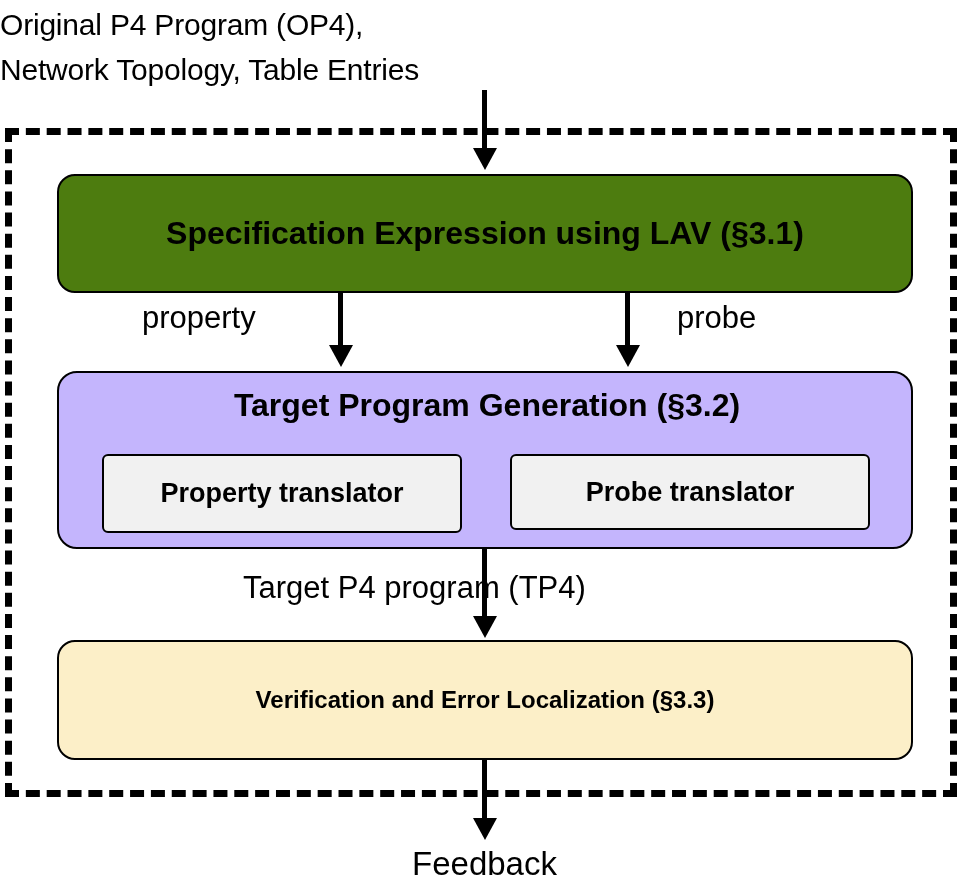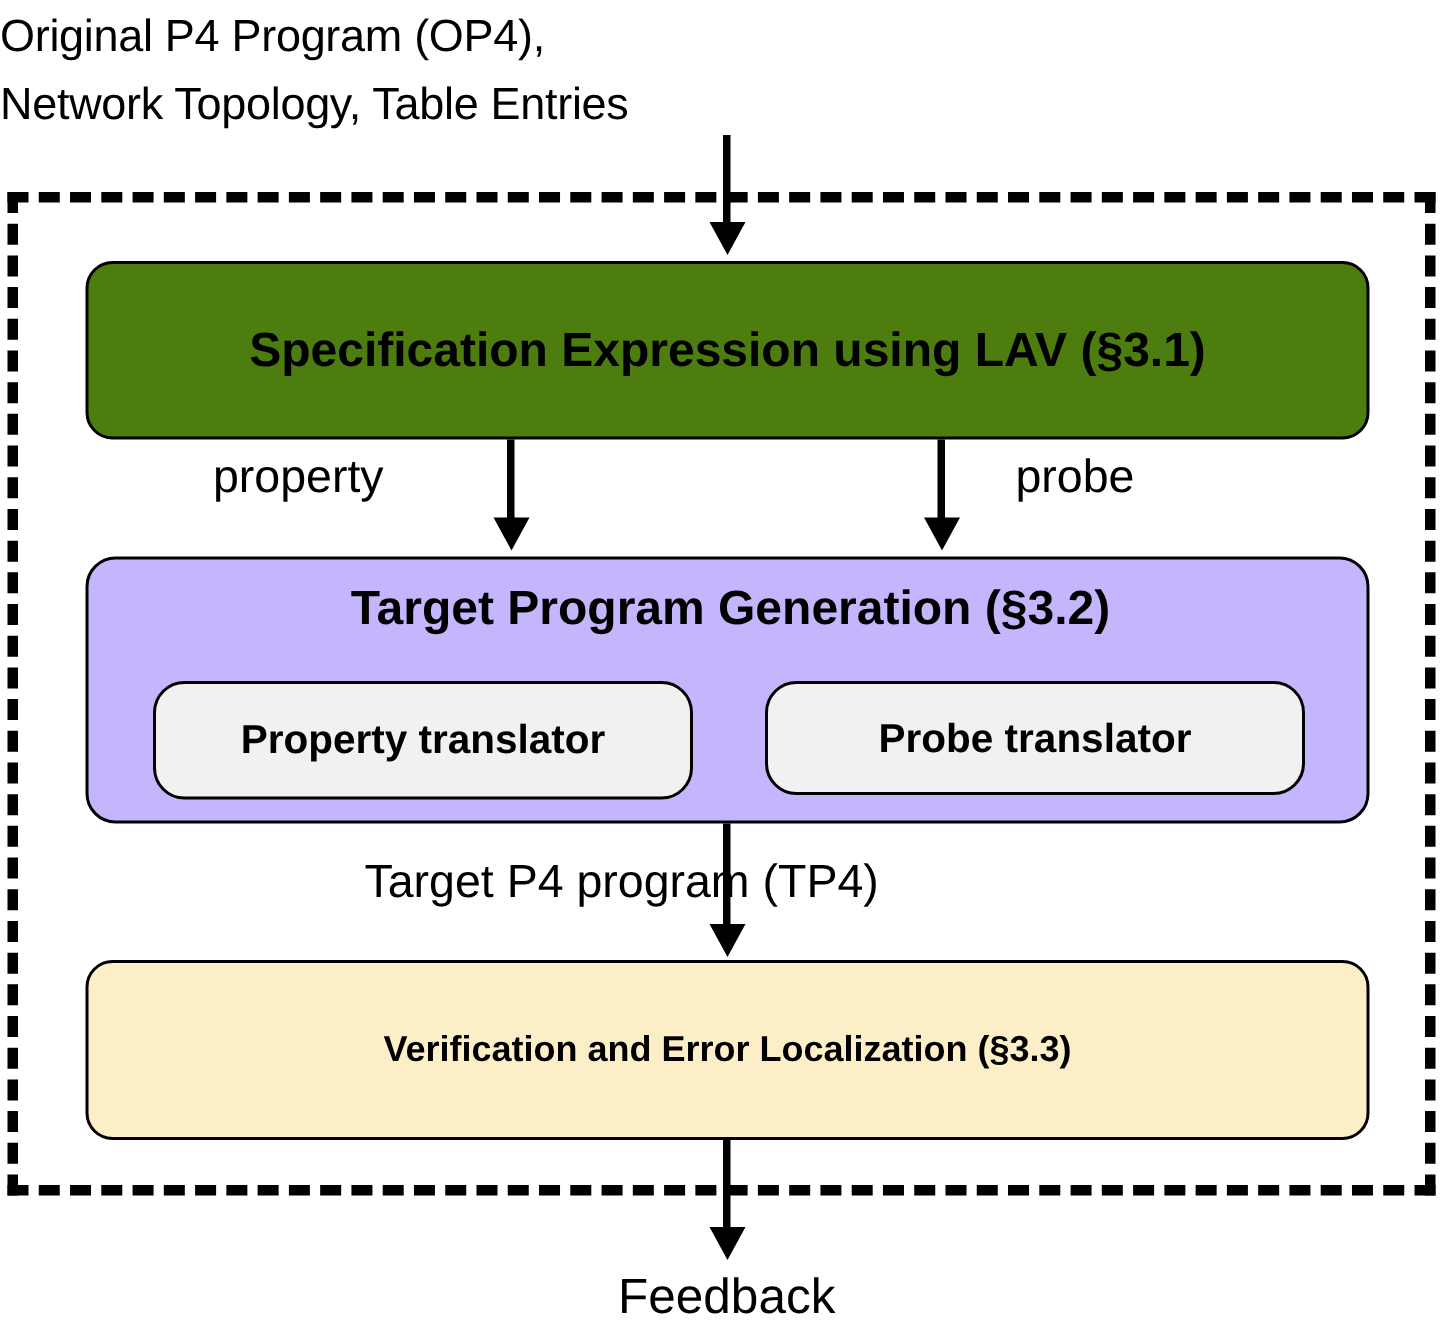--- a/index.html
+++ b/index.html
@@ -91,21 +91,21 @@
     background: #FCEFC8;
     font-size: 24px;
   }
 
   
   .subbox {
     position: absolute;
     box-sizing: border-box;
     background: #F1F1F1;
     border: 2.5px solid #000000;
-    border-radius: 21px;
+    border-radius: 6px;
     display: flex;
     align-items: center;
     justify-content: center;
     font-size: 27px;
     color: #000000;
     text-align: center;
   }
   .subbox-property {
     left: 43px;
     top: 81px;

